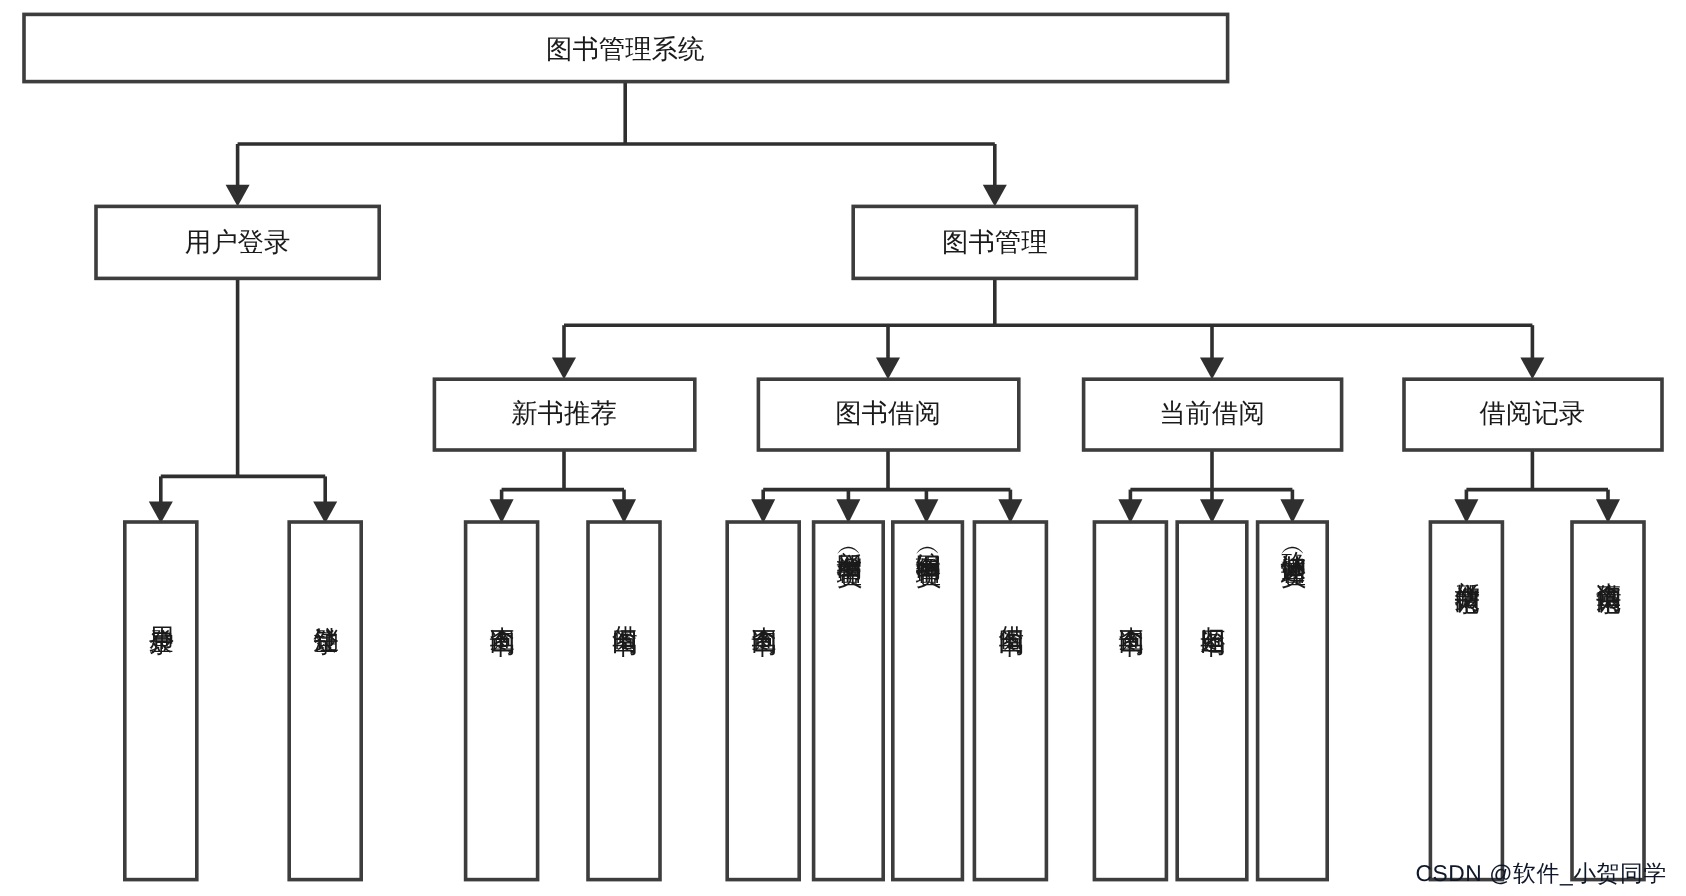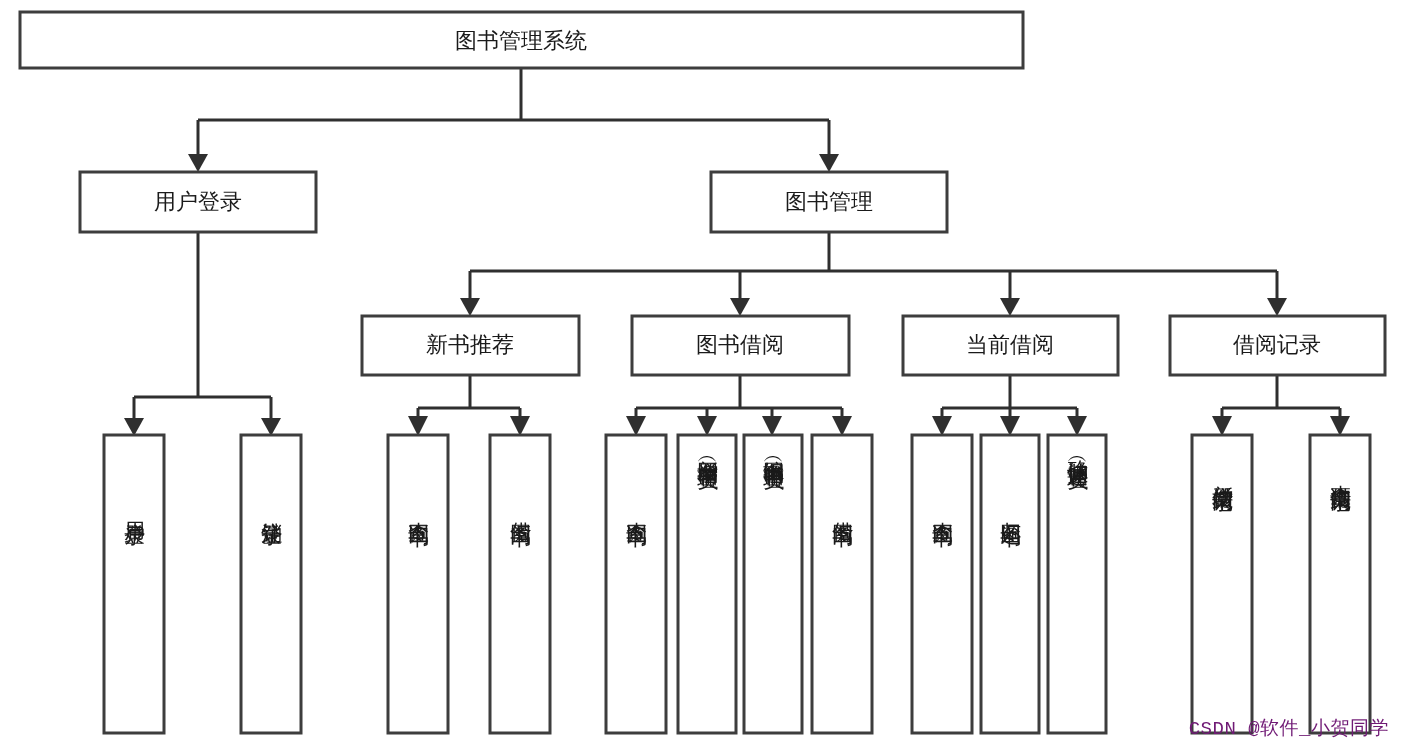--- a/index.html
+++ b/index.html
@@ -64,23 +64,23 @@
     font-size: 21px;
     line-height: 1.02;
     color: #1a1a1a;
     letter-spacing: 1.5px;
     white-space: nowrap;
   }
   .watermark {
     position: absolute;
     right: 16px;
     bottom: 6px;
-    font-family: Liberation Mono, monospace;
+    font-family: Liberation Sans, sans-serif;
     font-size: 19px;
-    color: #701a75;
+    color: #0f172a;
     white-space: nowrap;
     letter-spacing: 0.5px;
   }
 </style>
 </head>
 <body>
 
 <div id="diagram-root">
 
   <svg class="flow" viewBox="0 0 1405 747" xmlns="http://www.w3.org/2000/svg">

